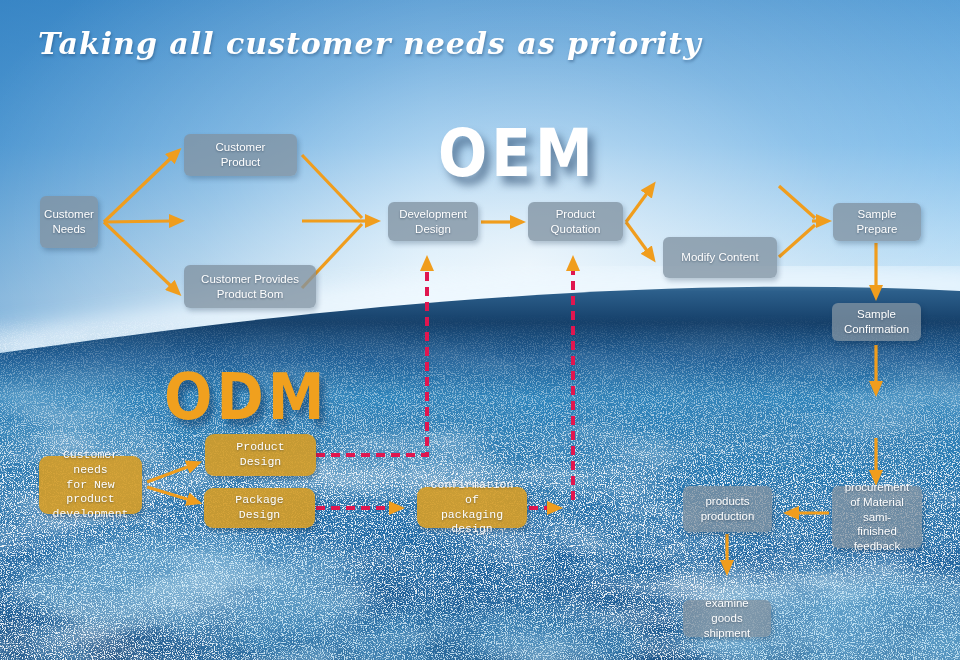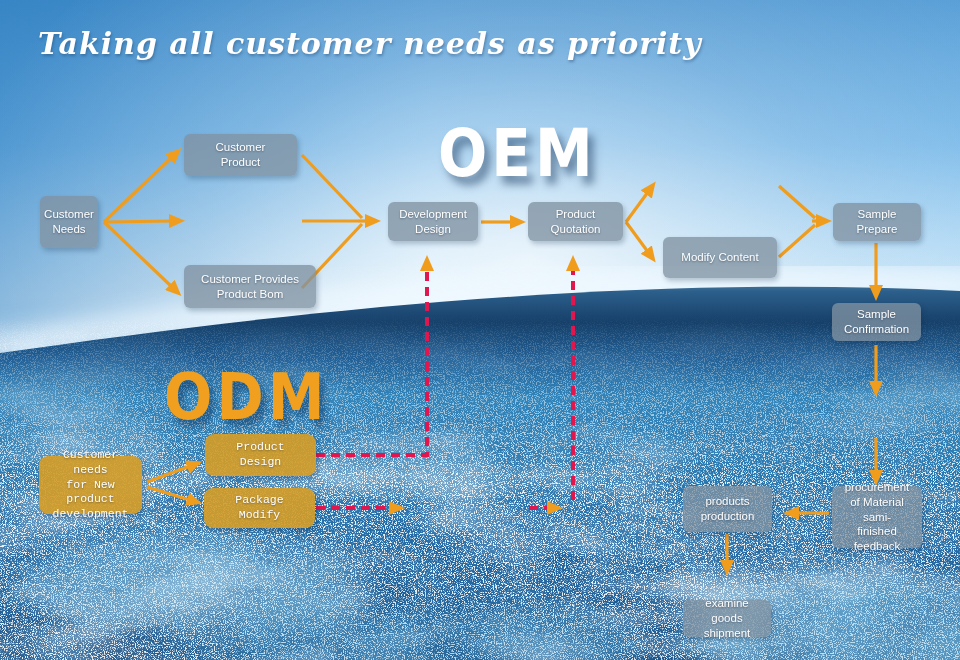--- a/index.html
+++ b/index.html
@@ -194,15 +194,17 @@
 feedback</div>
   <div class="node gray" style="left:683px;top:486px;width:89px;height:46px">products
 production</div>
   <div class="node gray" style="left:683px;top:600px;width:88px;height:37px">examine goods
 shipment</div>
 
   <div class="node orange" style="left:39px;top:456px;width:103px;height:58px">Customer needs
 for New product
 development</div>
   <div class="node orange" style="left:205px;top:434px;width:111px;height:42px">Product  Design</div>
-  <div class="node orange" style="left:204px;top:488px;width:111px;height:40px">Package Modify</div>
+  <div class="node orange" style="left:204px;top:488px;width:111px;height:40px">Package Design</div>
+  <div class="node orange" style="left:417px;top:487px;width:110px;height:41px">Confirmation of
+packaging design</div>
 
 </div>
 
 </body></html>

